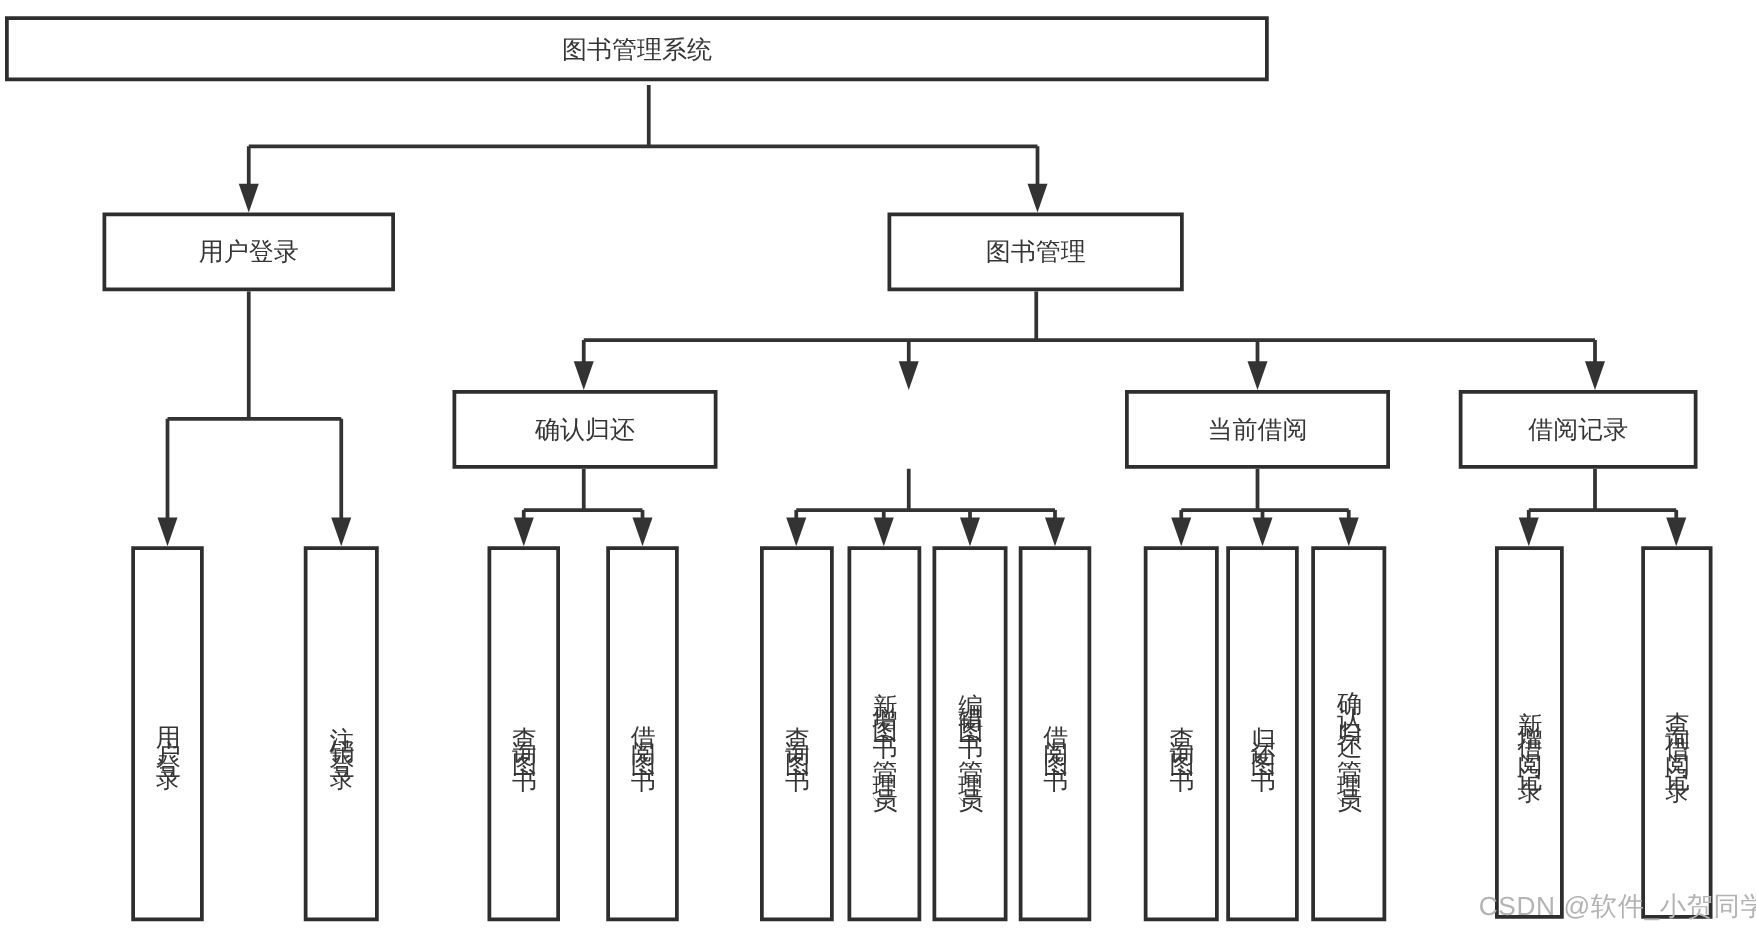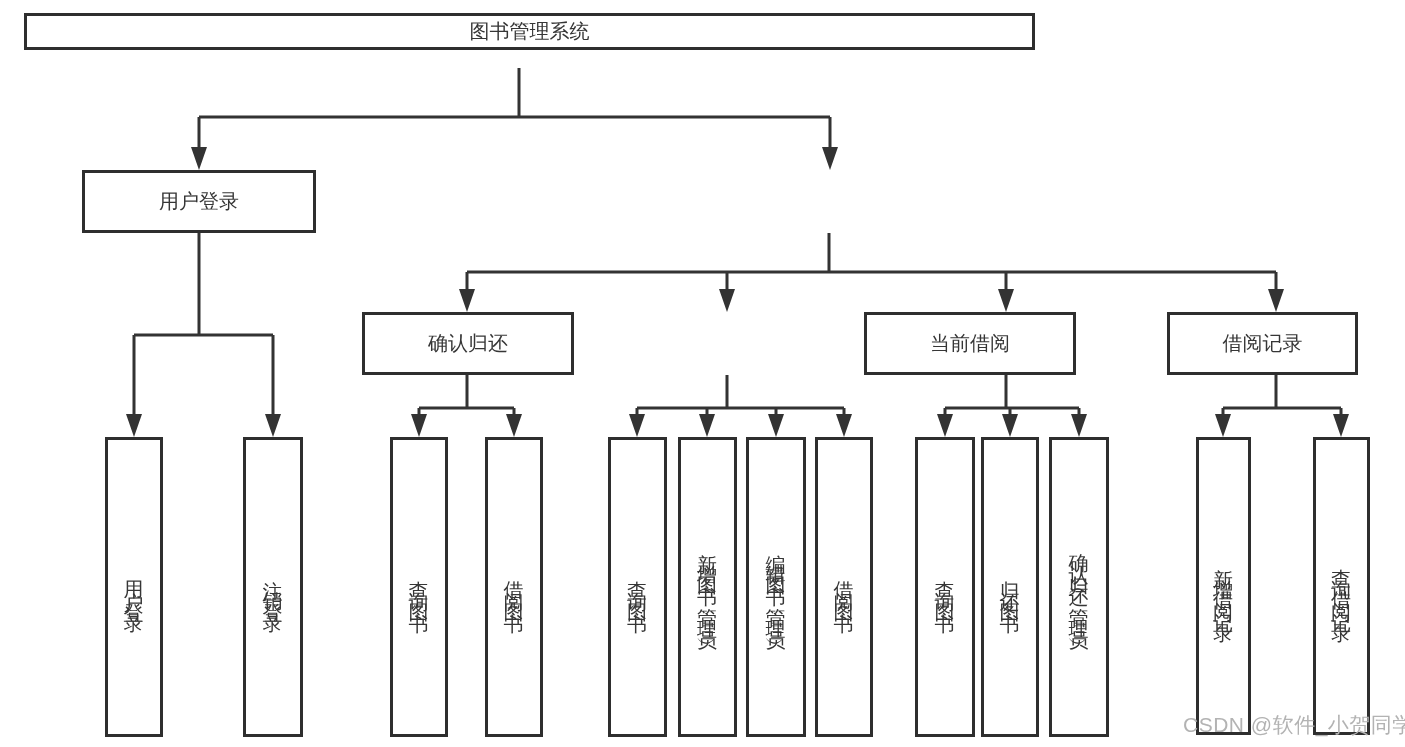--- a/index.html
+++ b/index.html
@@ -86,32 +86,35 @@
       <polygon points="768,414 784,414 776,437"></polygon>
       <polygon points="836,414 852,414 844,437"></polygon>
       <polygon points="937,414 953,414 945,437"></polygon>
       <polygon points="1002,414 1018,414 1010,437"></polygon>
       <polygon points="1071,414 1087,414 1079,437"></polygon>
       <polygon points="1215,414 1231,414 1223,437"></polygon>
       <polygon points="1333,414 1349,414 1341,437"></polygon>
     </g>
   </svg>
 
-  <div class="node" style="left:24px;top:13px;width:1011px;height:37px">
+  <div class="node" style="left:4px;top:13px;width:1011px;height:52px">
     <span class="label">图书管理系统</span>
   </div>
 
   <div class="node" style="left:82px;top:170px;width:234px;height:63px">
     <span class="label">用户登录</span>
   </div>
+  <div class="node" style="left:710px;top:170px;width:237px;height:63px">
+    <span class="label">图书管理</span>
+  </div>
 
   <div class="node" style="left:362px;top:312px;width:212px;height:63px">
     <span class="label">确认归还</span>
   </div>
-  <div class="node" style="left:864px;top:312px;width:212px;height:63px">
+  <div class="node" style="left:900px;top:312px;width:212px;height:63px">
     <span class="label">当前借阅</span>
   </div>
   <div class="node" style="left:1167px;top:312px;width:191px;height:63px">
     <span class="label">借阅记录</span>
   </div>
 
   <div class="node v" style="left:105px;top:437px;width:58px;height:300px">
     <span class="label">用户登录</span>
   </div>
   <div class="node v" style="left:243px;top:437px;width:60px;height:300px">

